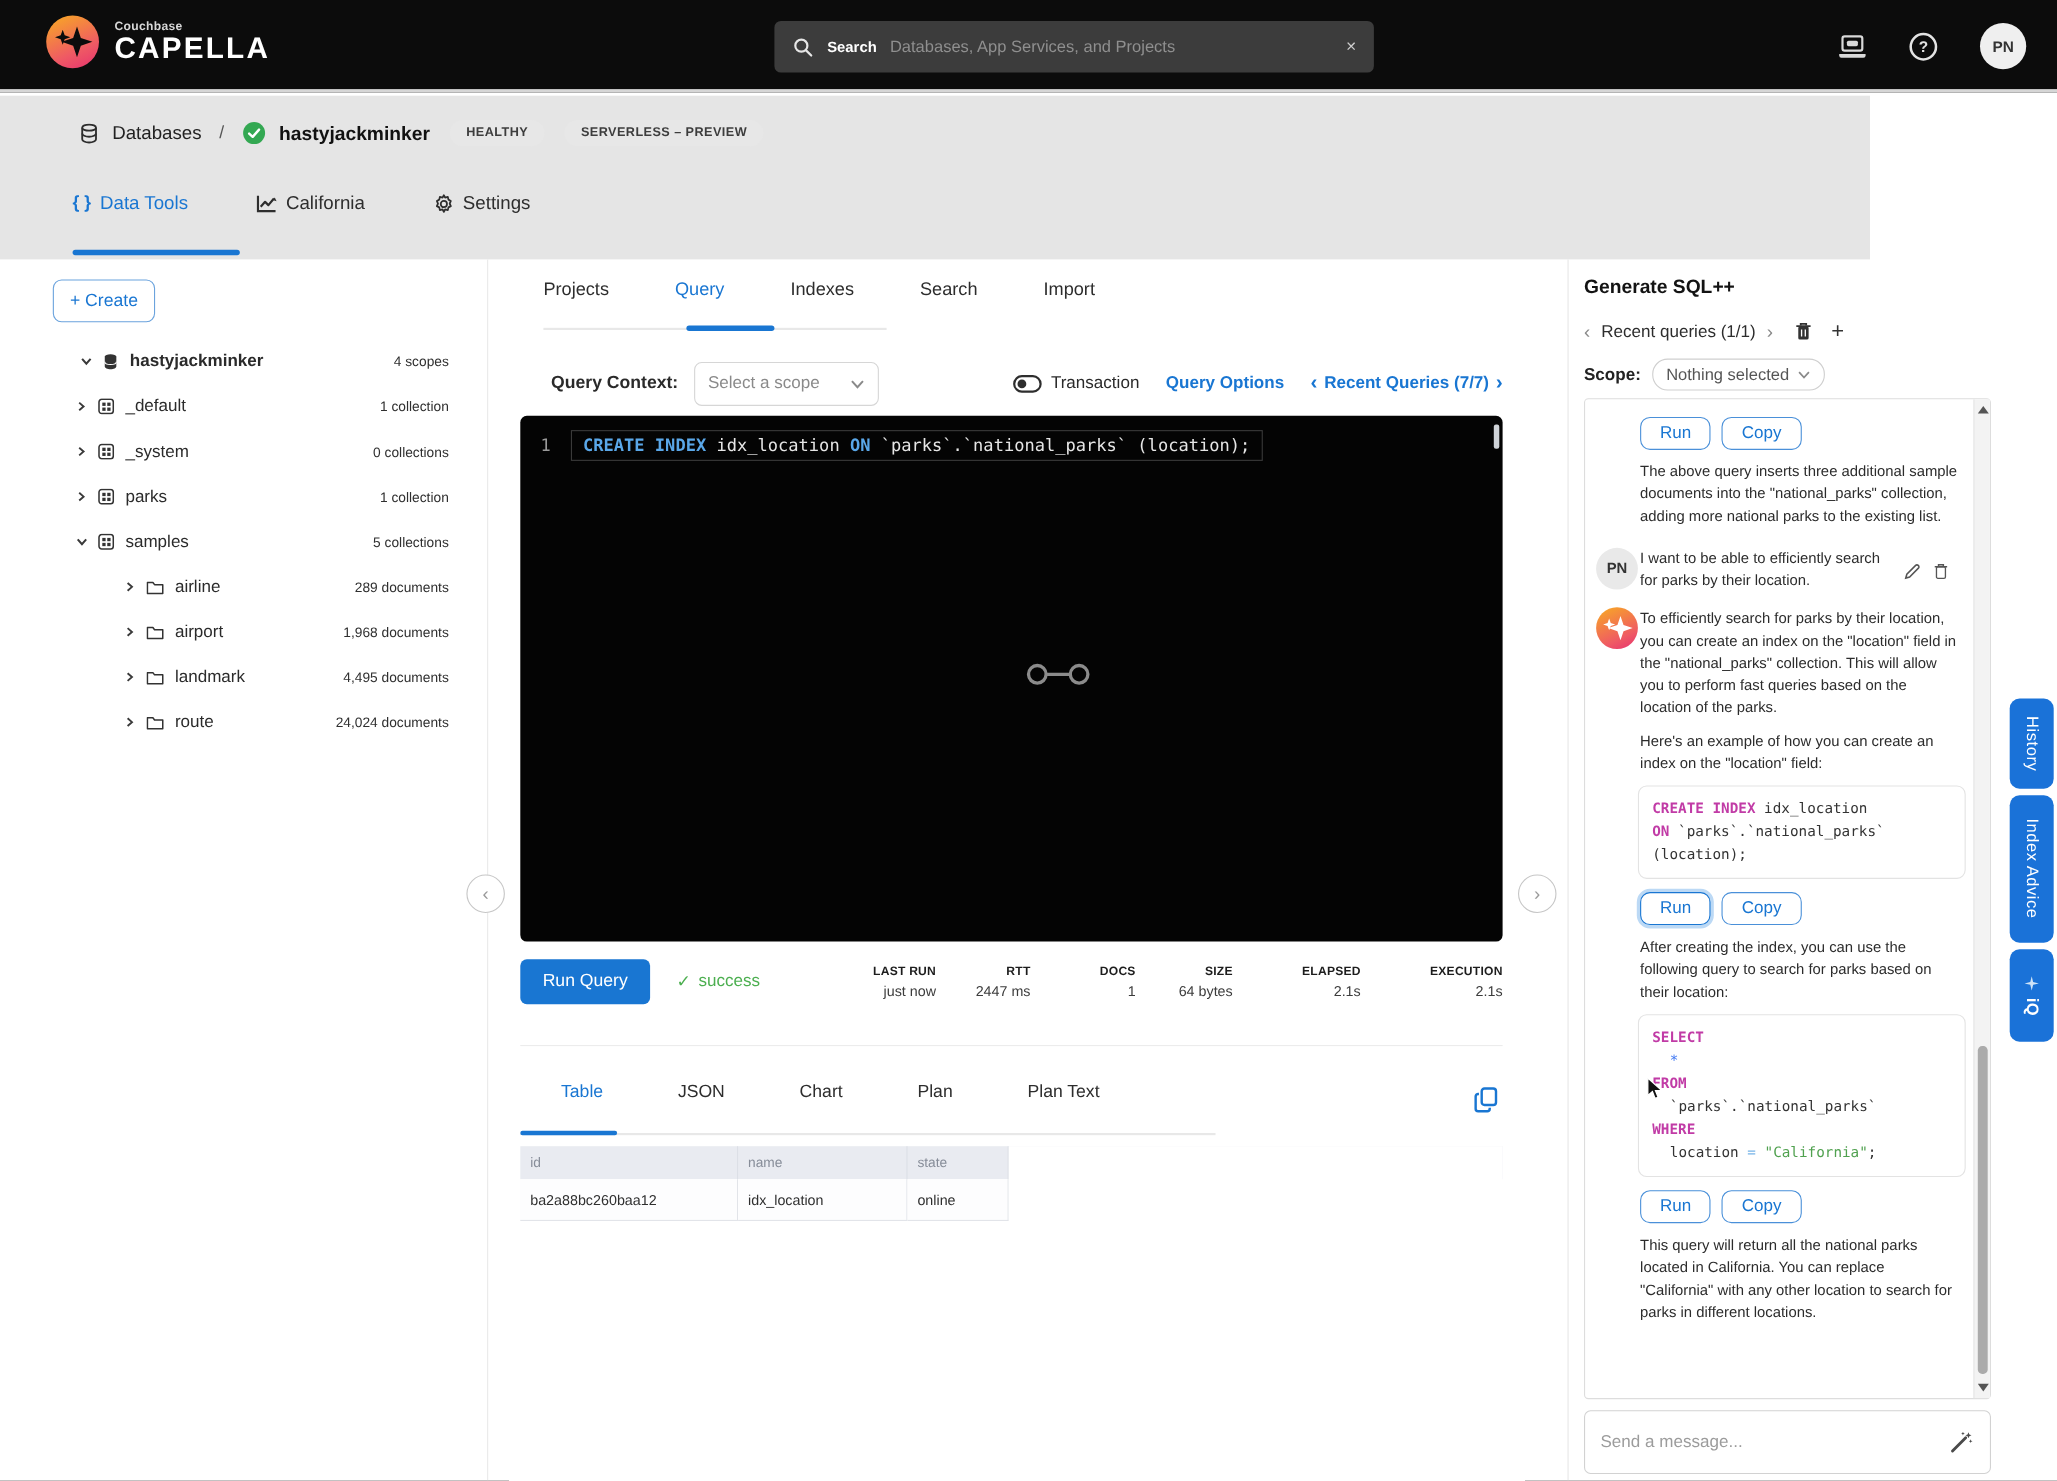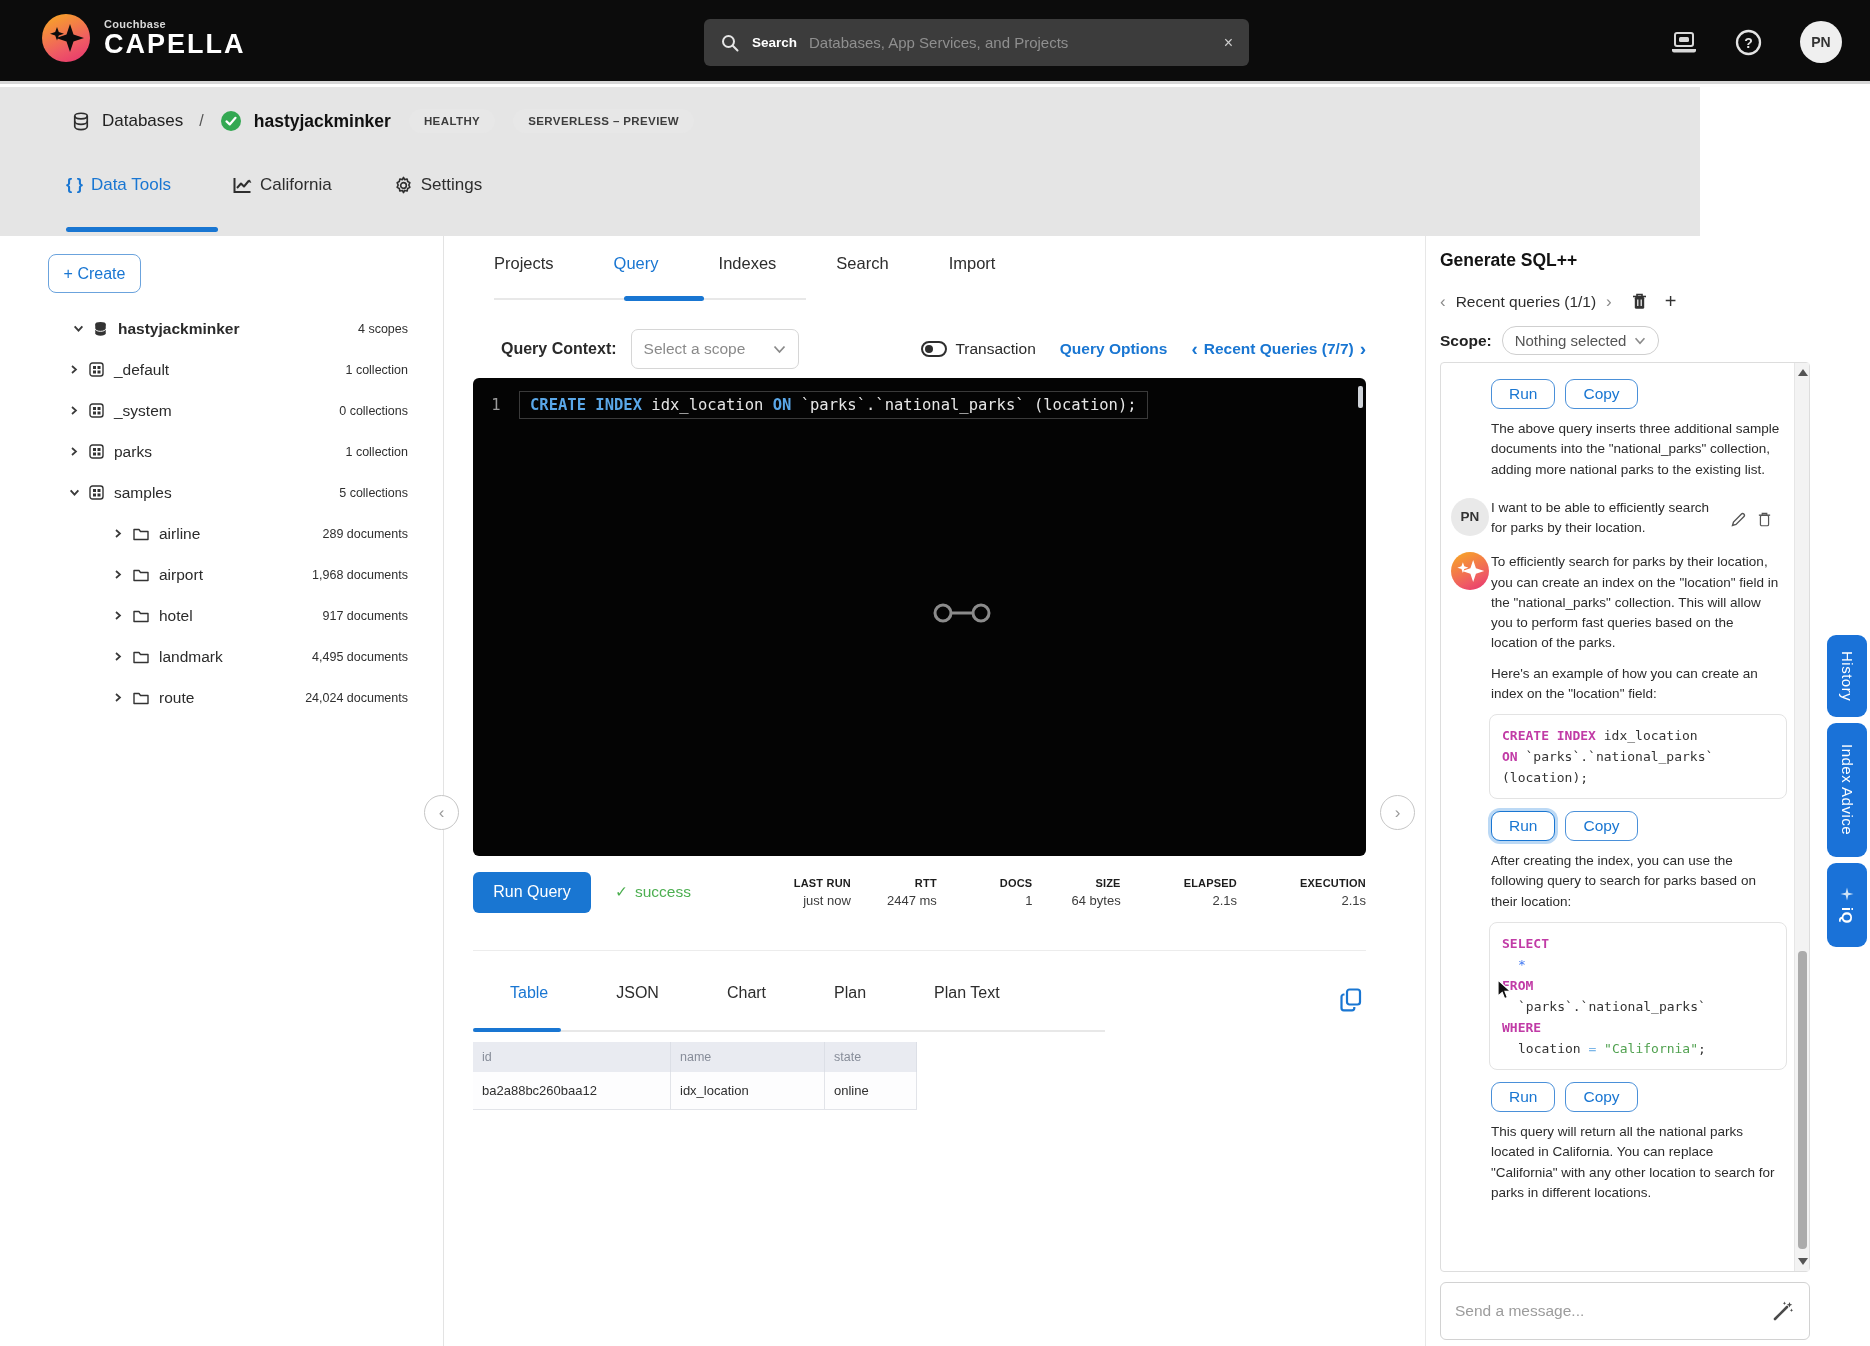--- a/index.html
+++ b/index.html
@@ -364,34 +364,20 @@
             </span>
           <span class="tico">
               <svg width="16" height="14" viewBox="0 0 16 14">
                 <path d="M1 2.5 h5 l1.5 2 H15 v8 H1 Z" fill="none" stroke="#333" stroke-width="1.4" stroke-linejoin="round"></path>
               </svg>
             </span>
           <span class="lbl">airport</span>
           <span class="cnt">1,968 documents</span>
         </div>
 
-        <div class="tree-row ind2">
-          <span class="chev">
-              <svg width="10" height="11" viewBox="0 0 10 10">
-                <path d="M3 1.5 L7 5 L3 8.5" fill="none" stroke="#3a3a3a" stroke-width="1.7"></path>
-              </svg>
-            </span>
-          <span class="tico">
-              <svg width="16" height="14" viewBox="0 0 16 14">
-                <path d="M1 2.5 h5 l1.5 2 H15 v8 H1 Z" fill="none" stroke="#333" stroke-width="1.4" stroke-linejoin="round"></path>
-              </svg>
-            </span>
-          <span class="lbl">hotel</span>
-          <span class="cnt">917 documents</span>
-        </div>
 
         <div class="tree-row ind2">
           <span class="chev">
               <svg width="10" height="11" viewBox="0 0 10 10">
                 <path d="M3 1.5 L7 5 L3 8.5" fill="none" stroke="#3a3a3a" stroke-width="1.7"></path>
               </svg>
             </span>
           <span class="tico">
               <svg width="16" height="14" viewBox="0 0 16 14">
                 <path d="M1 2.5 h5 l1.5 2 H15 v8 H1 Z" fill="none" stroke="#333" stroke-width="1.4" stroke-linejoin="round"></path>

